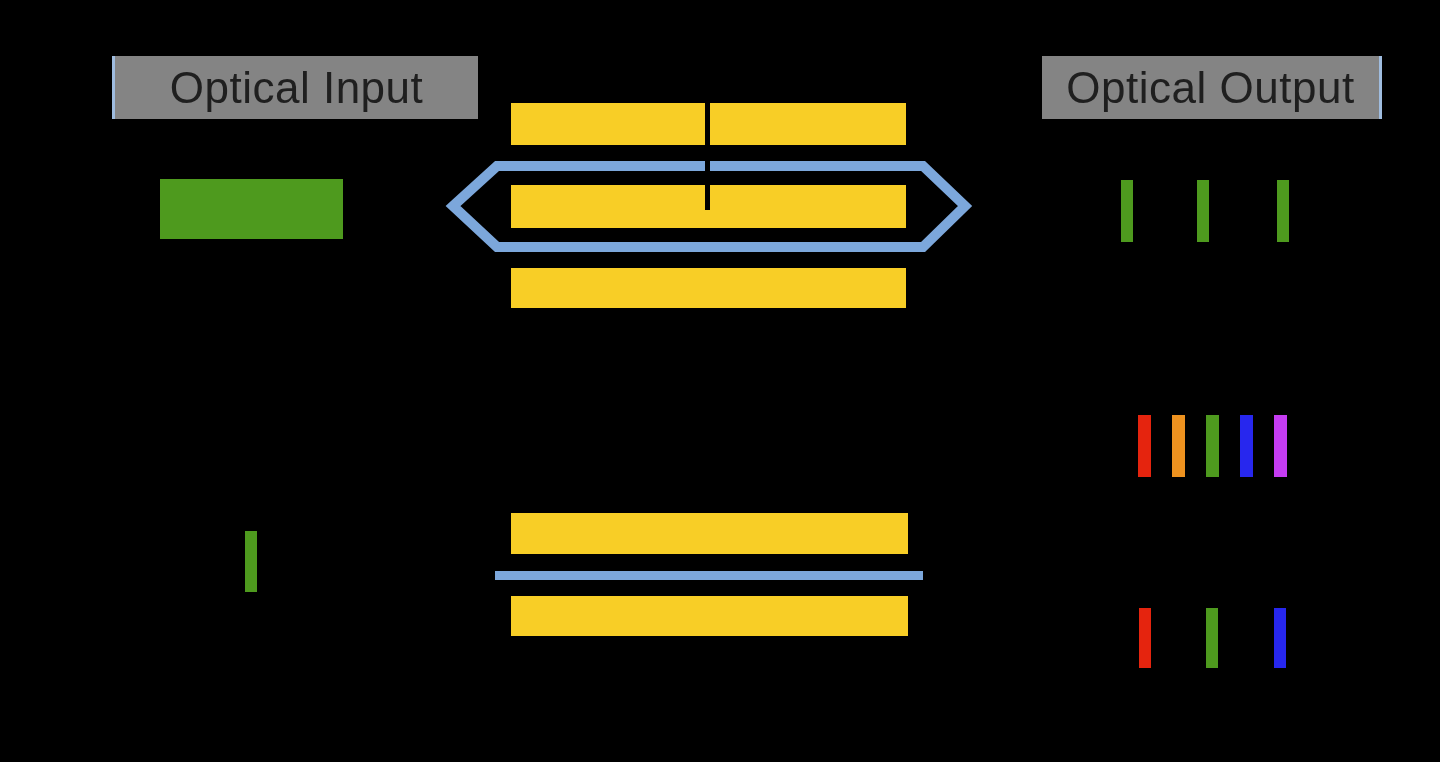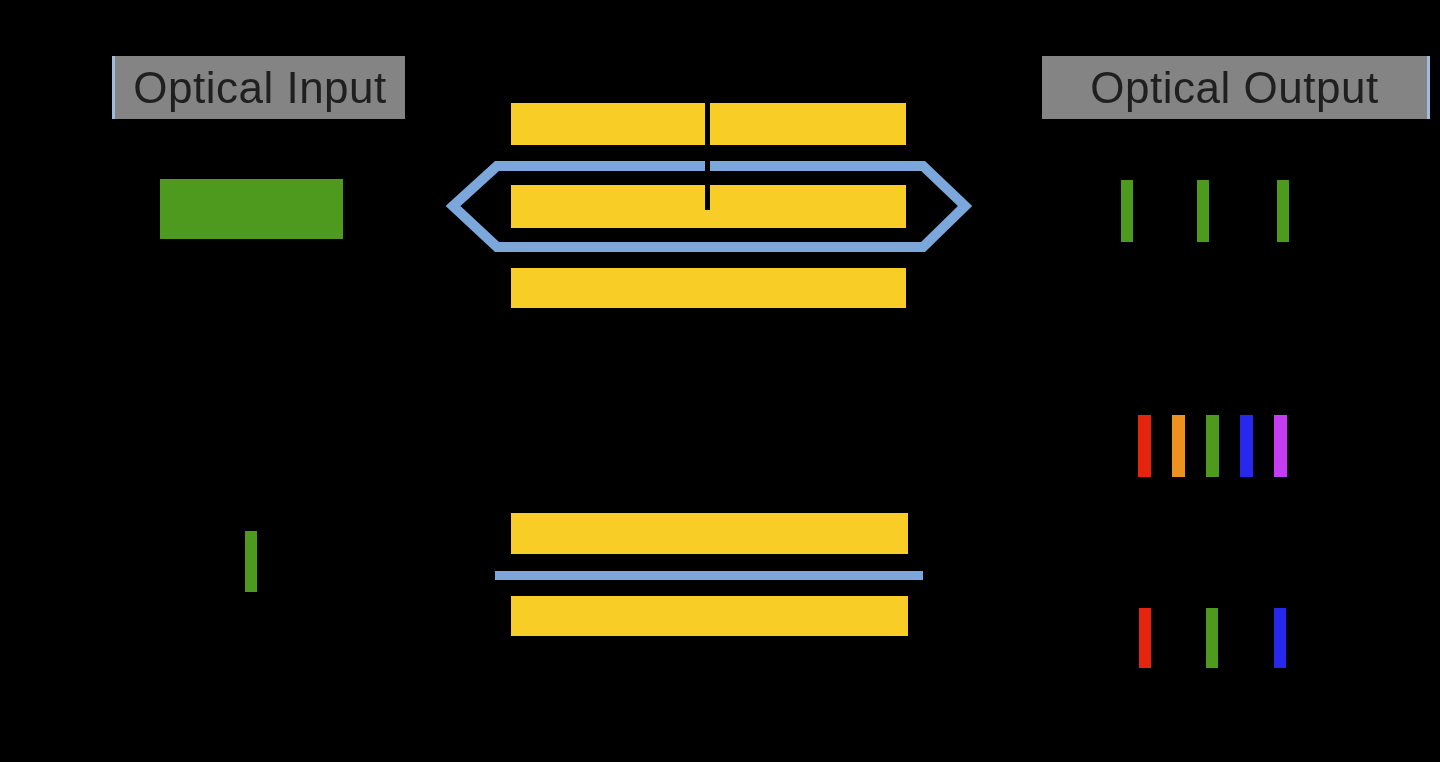--- a/index.html
+++ b/index.html
@@ -35,23 +35,23 @@
     width: 1440px;
     height: 762px;
     pointer-events: none;
   }
 </style>
 </head>
 <body>
 
 <div id="canvas">
 
-  <div class="label-box" style="left: 112px; top: 56px; width: 293px; height: 63px; background: rgb(132, 132, 132); color: rgb(31, 31, 31); border-left: 3px solid rgb(159, 188, 223);">Optical Input</div>
+  <div class="label-box" style="left: 112px; top: 56px; width: 366px; height: 63px; background: rgb(132, 132, 132); color: rgb(31, 31, 31); border-left: 3px solid rgb(159, 188, 223);">Optical Input</div>
 
-  <div class="label-box" style="left: 1042px; top: 56px; width: 388px; height: 63px; background: rgb(132, 132, 132); color: rgb(31, 31, 31); border-right: 3px solid rgb(159, 188, 223);">Optical Output</div>
+  <div class="label-box" style="left: 1042px; top: 56px; width: 340px; height: 63px; background: rgb(132, 132, 132); color: rgb(31, 31, 31); border-right: 3px solid rgb(159, 188, 223);">Optical Output</div>
 
   <div class="shape" style="left: 160px; top: 179px; width: 183px; height: 60px; background: rgb(78, 154, 30);"></div>
 
   <div></div>
 
   <svg class="overlay" style="z-index: 4;">
     <polygon fill="none" stroke-linejoin="miter" points="453,206 497,166 923,166 965,206 923,247 497,247" stroke="#7CA7DB" stroke-width="10"></polygon>
   </svg>
 
   <div class="shape" style="left: 705px; top: 103px; width: 5px; height: 107px; background: rgb(0, 0, 0); z-index: 5;"></div>

